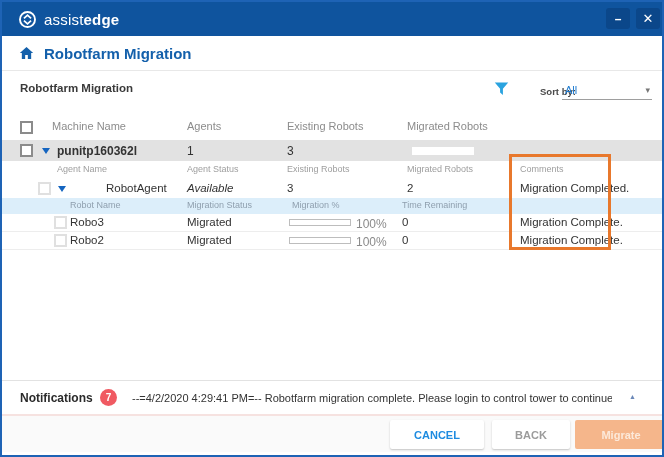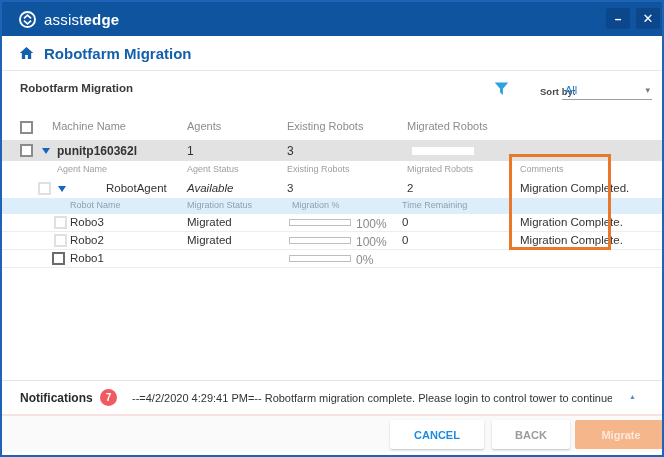--- a/index.html
+++ b/index.html
@@ -172,29 +172,20 @@
   <div class="robot-row" style="top:230px;">
     <span class="cb faint" style="left:52px; top:2px;"></span>
     <span class="txt" style="left:68px;">Robo2</span>
     <span class="txt" style="left:185px;">Migrated</span>
     <span class="pbar-lime"><span class="fill" style="width: 100%;"></span></span>
     <span class="pct-label">100%</span>
     <span class="txt" style="left:400px;">0</span>
     <span class="txt" style="left:518px;">Migration Complete.</span>
   </div>
 
-  <div class="robot-row" style="top:248px;">
-    <span class="cb dark" style="left:50px; top:2px;"></span>
-    <span class="txt" style="left:68px;">Robo1</span>
-    <span class="txt" style="left:185px;"></span>
-    <span class="pbar-lime"><span class="fill" style="width: 0%;"></span></span>
-    <span class="pct-label">0%</span>
-    <span class="txt" style="left:400px;"></span>
-    <span class="txt" style="left:518px;"></span>
-  </div>
 
   <div class="highlight-box"></div>
 
   <div class="notifbar">
     <span class="notif-label">Notifications</span>
     <span class="notif-badge">7</span>
     <span class="notif-msg">--=4/2/2020 4:29:41 PM=-- Robotfarm migration complete. Please login to control tower to continue using migr...</span>
     <span class="notif-caret">▲</span>
   </div>
   <div class="pink-line"></div>

